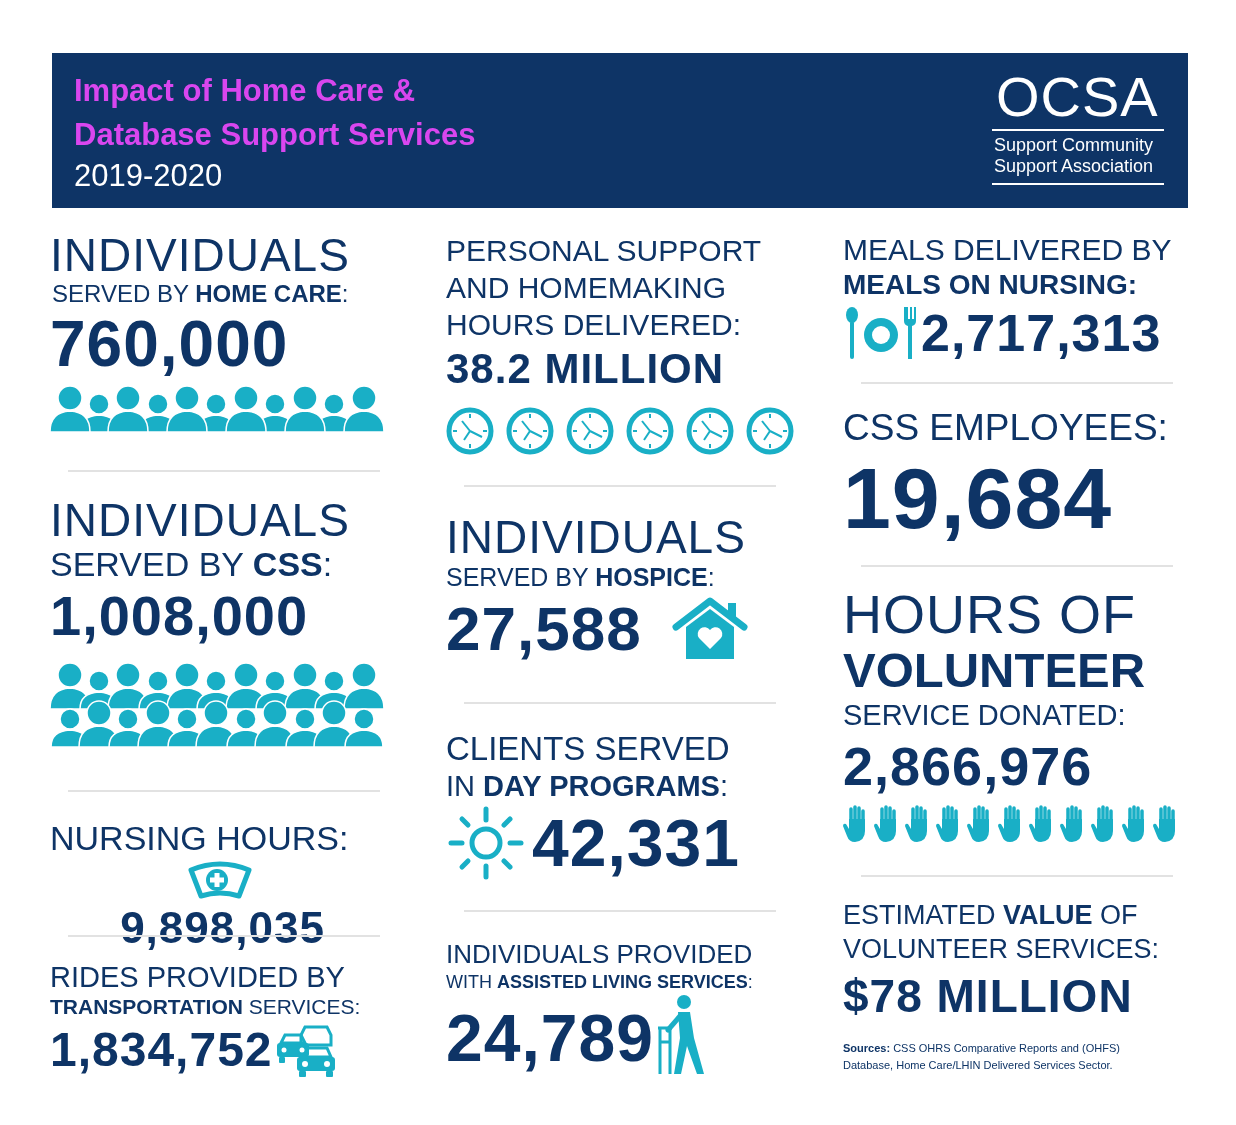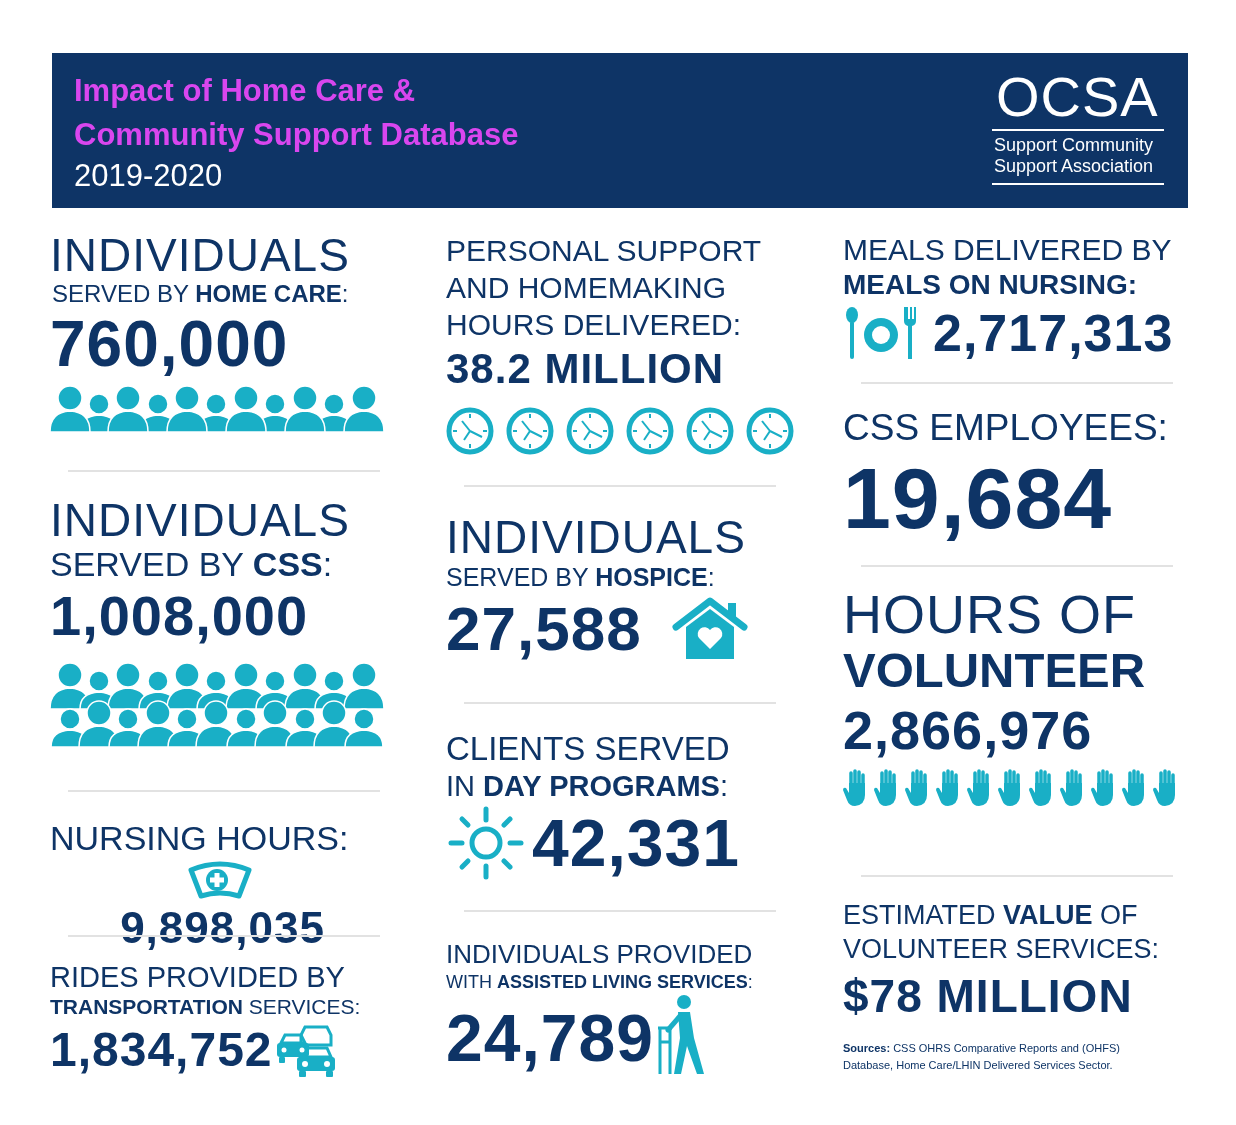--- a/index.html
+++ b/index.html
@@ -23,21 +23,21 @@
   .icons { display:flex; align-items:flex-end; }
   .src { font-size:11px; line-height:17px; color:#0e3466; }
   .src b { font-weight:900; }
 </style>
 </head>
 <body>
 
 <div class="header">
   <div class="h-title">
     <div>Impact of Home Care &amp;</div>
-    <div>Community Support Database</div>
+    <div>Database Support Services</div>
   </div>
   <div class="h-year">2019-2020</div>
   <div class="logo">
     <div class="logo-mark">OCSA</div>
     <div class="logo-line"></div>
     <div class="logo-sub">Support Community</div>
     <div class="logo-sub">Support Association</div>
     <div class="logo-line"></div>
   </div>
 </div>
@@ -341,34 +341,35 @@
     <div style="display:flex;align-items:center;">
       <span style="display:inline-block;width:76px;height:56px;">
         <svg width="76" height="56" viewBox="0 0 76 56">
           <ellipse cx="9" cy="10" rx="6" ry="8" fill="#19afc6"></ellipse>
           <rect x="7" y="16" width="4" height="38" rx="2" fill="#19afc6"></rect>
           <circle cx="38" cy="30" r="17" fill="#19afc6"></circle>
           <circle cx="38" cy="30" r="9" fill="#fff"></circle>
           <path d="M61 2 v14 q0 4 4 5 v33 h4 v-33 q4 -1 4 -5 v-14 h-2 v12 h-2 v-12 h-2 v12 h-2 v-12 z" fill="#19afc6"></path>
         </svg>
       </span>
-      <span class="num" style="font-size:52px;line-height:62px;margin-left:14px;">2,717,313</span>
+      <span class="num" style="font-size:52px;line-height:62px;margin-left:2px;">2,717,313</span>
     </div>
   </div>
   <div class="divider" style="top:152px;left:18px;width:312px;"></div>
 
   <div class="blk" style="top:176px;">
     <div class="lbl" style="font-size:37px;line-height:44px;">CSS EMPLOYEES:</div>
     <div class="num" style="font-size:86px;line-height:96px;">19,684</div>
   </div>
   <div class="divider" style="top:335px;left:18px;width:312px;"></div>
 
   <div class="blk" style="top:355px;">
     <div class="lbl" style="font-size:54px;line-height:58px;letter-spacing:1px;">HOURS OF</div>
     <div class="lbl" style="font-size:49px;line-height:54px;"><b>VOLUNTEER</b></div>
+    <div class="lbl" style="font-size:29px;line-height:36px;">SERVICE DONATED:</div>
     <div class="num" style="font-size:54px;line-height:66px;">2,866,976</div>
     <div class="icons" style="margin-top:6px;gap:2px;">
       <svg width="29" height="38" viewBox="0 0 29 38">
           <path d="M8 4 v14 M12 2 v16 M16 3 v15 M20 6 v14" stroke="#19afc6" stroke-width="3.5" stroke-linecap="round"></path>
           <path d="M6 14 h16 v12 q0 10 -10 11 q-6 0 -8 -6 l-4 -10 q0 -3 3 -2 l3 5 z" fill="#19afc6"></path>
         </svg>
       <svg width="29" height="38" viewBox="0 0 29 38">
           <path d="M8 4 v14 M12 2 v16 M16 3 v15 M20 6 v14" stroke="#19afc6" stroke-width="3.5" stroke-linecap="round"></path>
           <path d="M6 14 h16 v12 q0 10 -10 11 q-6 0 -8 -6 l-4 -10 q0 -3 3 -2 l3 5 z" fill="#19afc6"></path>
         </svg>

